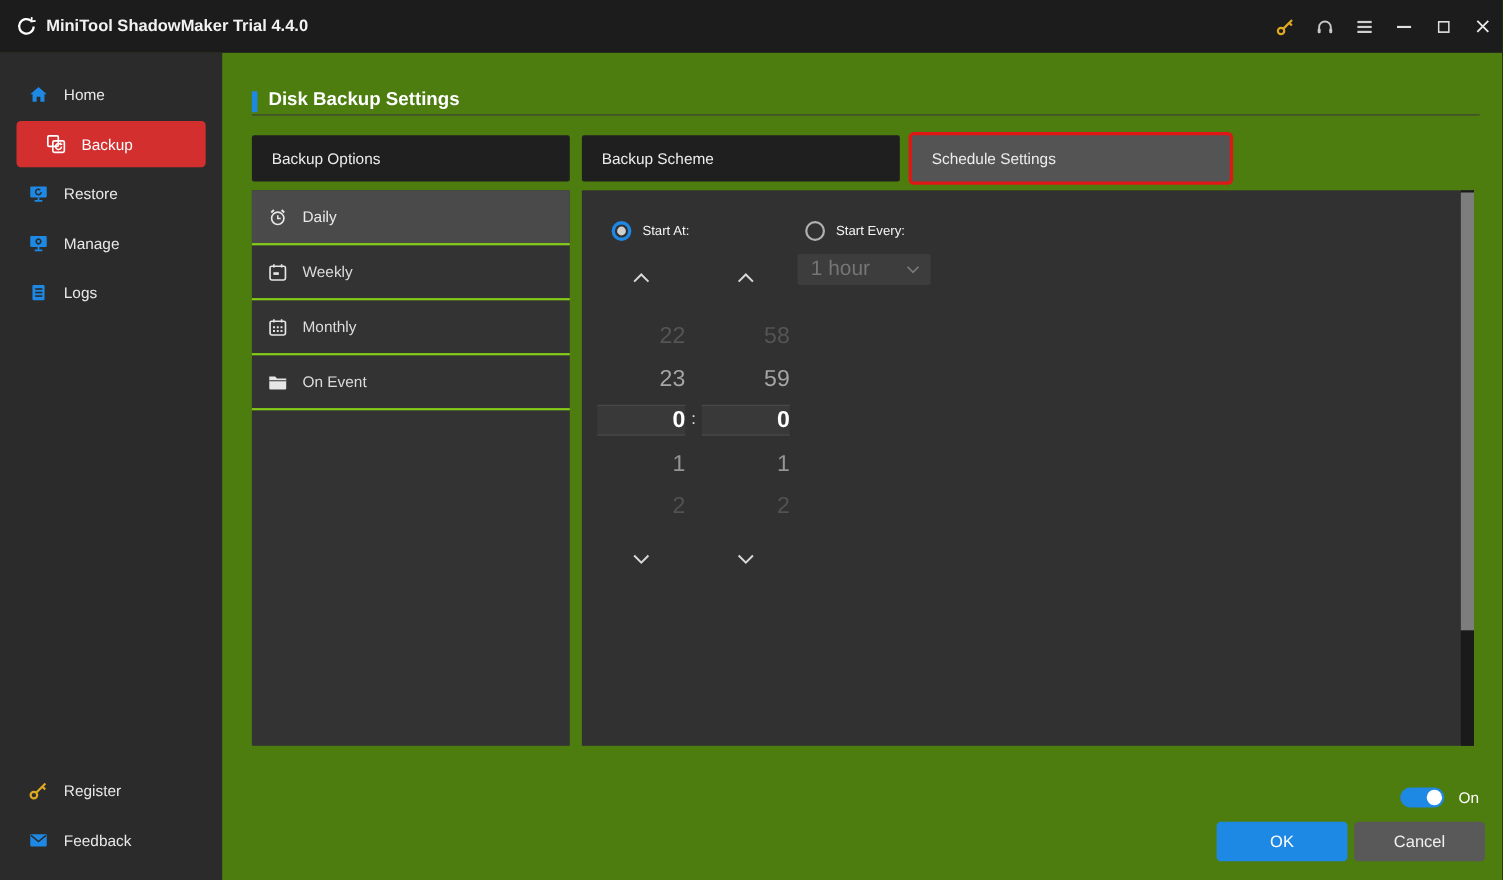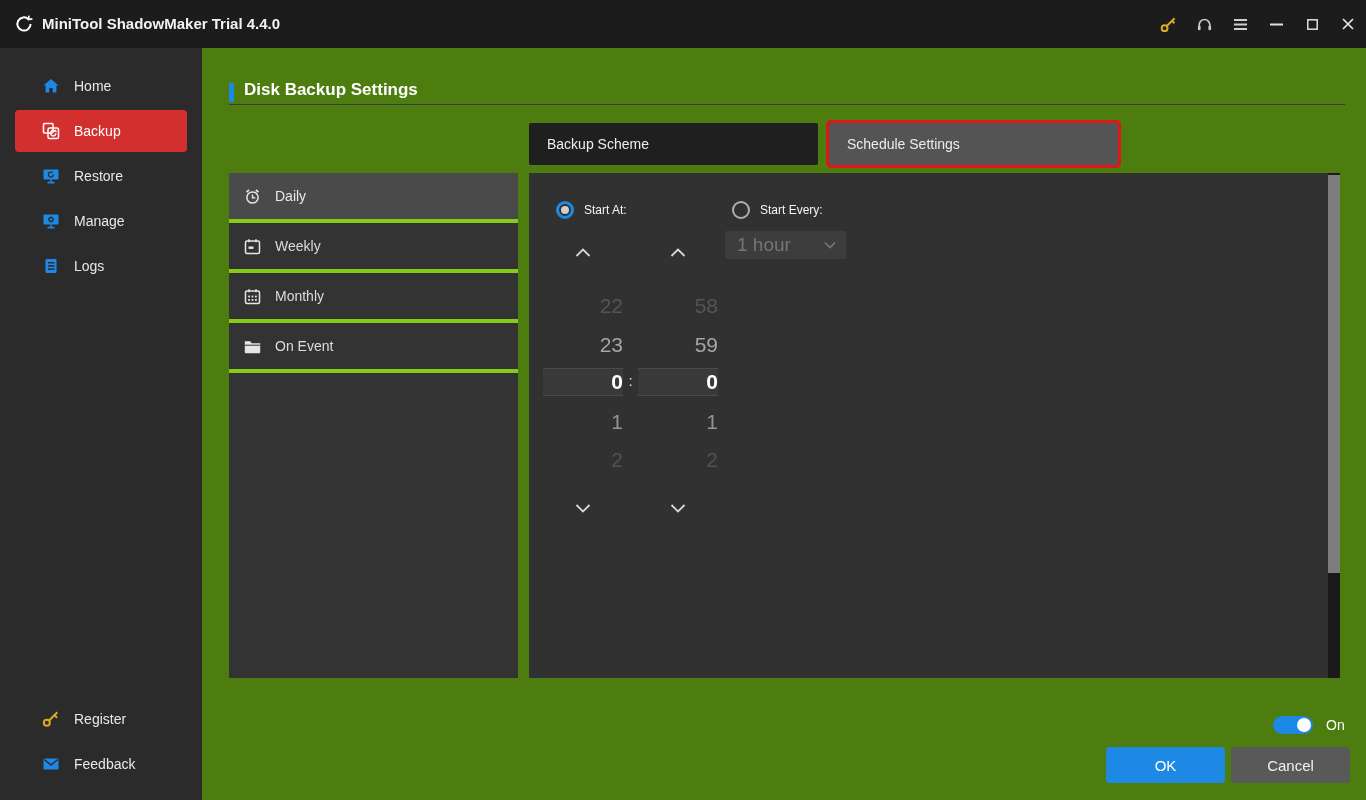--- a/index.html
+++ b/index.html
@@ -14,21 +14,21 @@
   .titlebar { position:absolute; left:0; top:0; width:1366px; height:48px; background:#1c1c1c; }
   .titlebar .logo { position:absolute; left:14px; top:14px; width:20px; height:20px; }
   .titlebar .app-title { position:absolute; left:42px; top:0; height:48px; line-height:48px;
     color:#f2f2f2; font-size:15px; font-weight:bold; }
   .tb-icons { position:absolute; right:0; top:0; height:48px; display:flex; }
   .tb-btn { width:36px; height:48px; display:flex; align-items:center; justify-content:center; cursor:default; }
 
   
   .sidebar { position:absolute; left:0; top:48px; width:202px; height:752px; background:#2b2b2b; }
   .nav { position:absolute; left:0; top:15px; width:100%; }
-  .nav-item { height:45px; display:flex; align-items:center; padding-left:42px; gap:14px;
+  .nav-item { height:45px; display:flex; align-items:center; padding-left:26px; gap:14px;
     color:#e8e8e8; font-size:14px; }
   .nav-item .ic { width:18px; height:18px; flex:0 0 18px; display:flex; align-items:center; }
   .nav-item.active { height:42px; margin:2px 15px 1px 15px; padding-left:27px;
     background:#d32f2f; border-radius:4px; color:#ffffff; }
   .nav-bottom { position:absolute; left:0; bottom:14px; width:100%; }
 
   
   .accent-bar { position:absolute; left:229px; top:83px; width:5px; height:19px; background:#1e88e5; }
   .page-title { position:absolute; left:244px; top:80px; color:#ffffff; font-size:17px; font-weight:600; }
   .header-rule { position:absolute; left:229px; top:104px; width:1116px; height:1px; background:#3c3c3c; }
@@ -36,21 +36,21 @@
   
   .tab { position:absolute; top:123px; width:289px; height:42px; background:#1f1f1f;
     color:#ededed; font-size:14px; line-height:42px; padding-left:18px; border-radius:2px; }
   .tab.t0 { left:229px; } .tab.t1 { left:529px; } .tab.t2 { left:829px; }
   .tab.selected { background:#545454; }
   .tab.red-highlight { box-shadow:0 0 0 3px #e01717; }
 
   
   .freq-panel { position:absolute; left:229px; top:173px; width:289px; height:505px; background:#333333; }
   .freq-item { height:50px; display:flex; align-items:center; gap:13px; padding-left:14px;
-    color:#dcdcdc; font-size:14px; border-bottom:4px solid #84cc16; }
+    color:#dcdcdc; font-size:14px; border-bottom:2px solid #84cc16; }
   .freq-item.selected { background:#4a4a4a; color:#e9e9e9; }
   .freq-item .ic { width:19px; height:19px; flex:0 0 19px; display:flex; align-items:center; }
 
   
   .content-panel { position:absolute; left:529px; top:173px; width:811px; height:505px; background:#313131; }
   .scroll-track { position:absolute; right:0; top:0; width:12px; height:505px; background:#1a1a1a; }
   .scroll-thumb { position:absolute; right:0; top:2px; width:12px; height:398px; background:#7d7d7d; }
 
   .radio-row { position:absolute; top:28px; height:18px; display:flex; align-items:center; gap:10px; }
   .radio-row.r1 { left:27px; } .radio-row.r2 { left:203px; }
@@ -227,20 +227,21 @@
         </span>
         <span>Feedback</span>
       </div>
     </div>
   </div>
 
   <div class="accent-bar"></div>
   <div class="page-title">Disk Backup Settings</div>
   <div class="header-rule"></div>
 
+  <div class="tab t0">Backup Options</div>
   <div class="tab t1">Backup Scheme</div>
   <div class="tab t2 selected red-highlight">Schedule Settings</div>
 
   <div class="freq-panel">
     <div class="freq-item selected">
       <span class="ic">
         <svg width="19" height="19" viewBox="0 0 19 19" fill="none" stroke="#e6e6e6" stroke-width="1.5">
           <circle cx="9.5" cy="10.5" r="5.6"></circle>
           <path d="M9.5 7.6 V10.7 H12.2" stroke-width="1.4"></path>
           <path d="M3.6 5.2 L6 2.9 M15.4 5.2 L13 2.9" stroke-width="1.8"></path>

